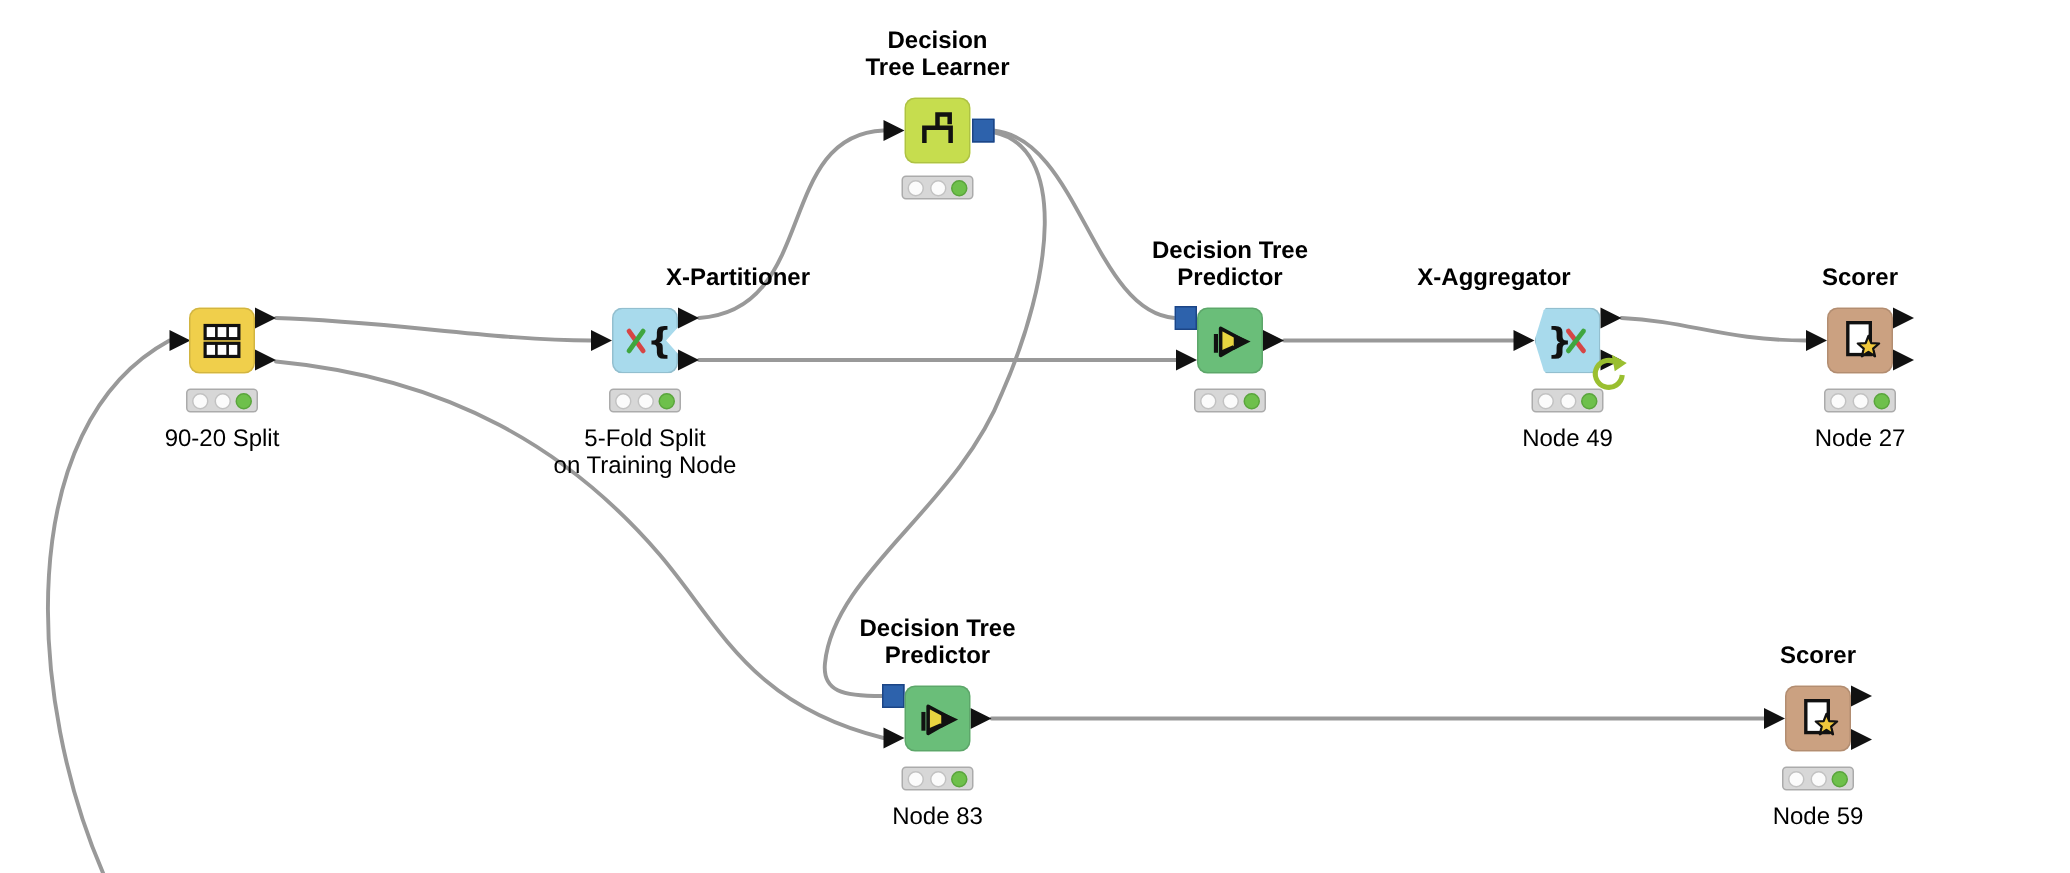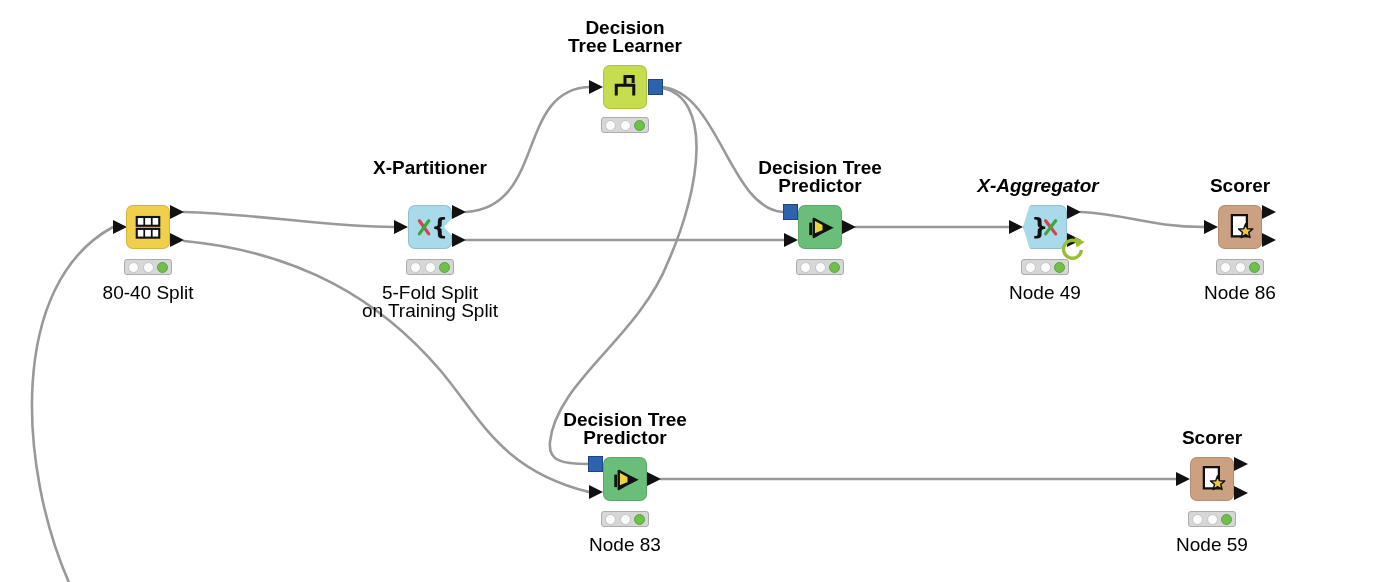--- a/index.html
+++ b/index.html
@@ -17,21 +17,21 @@
   }
   .node-body.shape-loop-start{
     clip-path:polygon(0% 0%,100% 0%,100% 30%,82% 50%,100% 70%,100% 100%,0% 100%);
   }
   .node-body.shape-loop-end{
     border-radius:0 7px 7px 0;
     clip-path:polygon(0% 50%,14% 4%,18% 0%,100% 0%,100% 100%,18% 100%,14% 96%);
   }
   .node-icon{width:30px;height:30px;display:block;}
   .node-title,.node-label{
-    position:absolute;width:220px;text-align:center;font-size:19px;line-height:18px;
+    position:absolute;width:220px;text-align:center;font-size:16px;line-height:18px;
   }
   .node-title{font-weight:bold;}
   .port-tri{
     position:absolute;width:0;height:0;border-style:solid;
     border-width:7.5px 0 7.5px 14px;
     border-color:transparent transparent transparent #111111;
   }
   .port-sq{
     position:absolute;width:15px;height:16px;background:#2D62AC;
     box-shadow:inset 0 0 0 1px #1C4586;
@@ -81,23 +81,23 @@
             </g>
           </svg>
         </span>
       </div>
       <div class="traffic" style="left: 124px; top: 259px;">
         <span class="light off"></span>
         <span class="light off"></span>
         <span class="light green"></span>
       </div>
       <div class="node-label" style="left: 38px; top: 284px;">
-        <div>80-40 Split</div>
-      </div>
-      <div class="node-title" style="left: 320px; top: 159px;">
+        <div>90-20 Split</div>
+      </div>
+      <div class="node-title" style="left: 320px; top: 177px; text-align: right;">
         <div>X-Partitioner</div>
       </div>
       <div class="port-tri" style="left: 394px; top: 219.5px;"></div>
       <div class="port-tri" style="left: 452px; top: 204.5px;"></div>
       <div class="port-tri" style="left: 452px; top: 232.5px;"></div>
       <div class="node-body shape-loop-start" style="left: 408px; top: 205px; background: rgb(168, 218, 236);">
         <span>
           <svg class="node-icon" viewBox="0 0 24 24">
             <path d="M3.5 7 L11 17.5" stroke="#D64545" stroke-width="2.6" stroke-linecap="round" fill="none"></path>
             <path d="M11 7 L3.5 17.5" stroke="#3FA63F" stroke-width="2.6" stroke-linecap="round" fill="none"></path>
@@ -105,21 +105,21 @@
           </svg>
         </span>
       </div>
       <div class="traffic" style="left: 406px; top: 259px;">
         <span class="light off"></span>
         <span class="light off"></span>
         <span class="light green"></span>
       </div>
       <div class="node-label" style="left: 320px; top: 284px;">
         <div>5-Fold Split</div>
-        <div>on Training Split</div>
+        <div>on Training Node</div>
       </div>
       <div class="node-title" style="left: 515px; top: 19px;">
         <div>Decision</div>
         <div>Tree Learner</div>
       </div>
       <div class="port-tri" style="left: 589px; top: 79.5px;"></div>
       <div class="port-sq" style="left: 648px; top: 79px;"></div>
       <div class="node-body shape-rounded" style="left: 603px; top: 65px; background: rgb(198, 221, 78);">
         <span>
           <svg class="node-icon" viewBox="0 0 24 24">
@@ -147,21 +147,21 @@
             <path d="M7 18.5 L14 15.5" stroke="#111" stroke-width="2" fill="none"></path>
             <polygon points="14,8.5 23,12.5 14,17" fill="#111"></polygon>
           </svg>
         </span>
       </div>
       <div class="traffic" style="left: 796px; top: 259px;">
         <span class="light off"></span>
         <span class="light off"></span>
         <span class="light green"></span>
       </div>
-      <div class="node-title" style="left: 928px; top: 177px; font-style: italic;">
+      <div class="node-title" style="left: 886px; top: 177px;">
         <div>X-Aggregator</div>
       </div>
       <div class="port-tri" style="left: 1009px; top: 219.5px;"></div>
       <div class="port-tri" style="left: 1067px; top: 204.5px;"></div>
       <div class="port-tri" style="left: 1067px; top: 232.5px;"></div>
       <div class="node-body shape-loop-end" style="left: 1023px; top: 205px; background: rgb(168, 218, 236);">
         <span>
           <svg class="node-icon" viewBox="0 0 24 24">
             <text x="1" y="18.5" font-size="19" font-weight="bold" fill="#111" font-family="DejaVu Sans, sans-serif">}</text>
             <path d="M12.5 7 L20.5 17.5" stroke="#D64545" stroke-width="2.6" stroke-linecap="round" fill="none"></path>
@@ -194,21 +194,21 @@
             <polygon points="16.5,9.5 18,13.4 22.2,13.6 19,16.3 20,20.4 16.5,18.1 13,20.4 14,16.3 10.8,13.6 15,13.4" fill="#F0C83C" stroke="#111" stroke-width="1.2" stroke-linejoin="round"></polygon>
           </svg>
         </span>
       </div>
       <div class="traffic" style="left: 1216px; top: 259px;">
         <span class="light off"></span>
         <span class="light off"></span>
         <span class="light green"></span>
       </div>
       <div class="node-label" style="left: 1130px; top: 284px;">
-        <div>Node 86</div>
+        <div>Node 27</div>
       </div>
       <div class="node-title" style="left: 515px; top: 411px;">
         <div>Decision Tree</div>
         <div>Predictor</div>
       </div>
       <div class="port-sq" style="left: 588px; top: 456px;"></div>
       <div class="port-tri" style="left: 589px; top: 484.5px;"></div>
       <div class="port-tri" style="left: 647px; top: 471.5px;"></div>
       <div class="node-body shape-rounded" style="left: 603px; top: 457px; background: rgb(106, 190, 121);">
         <span>

